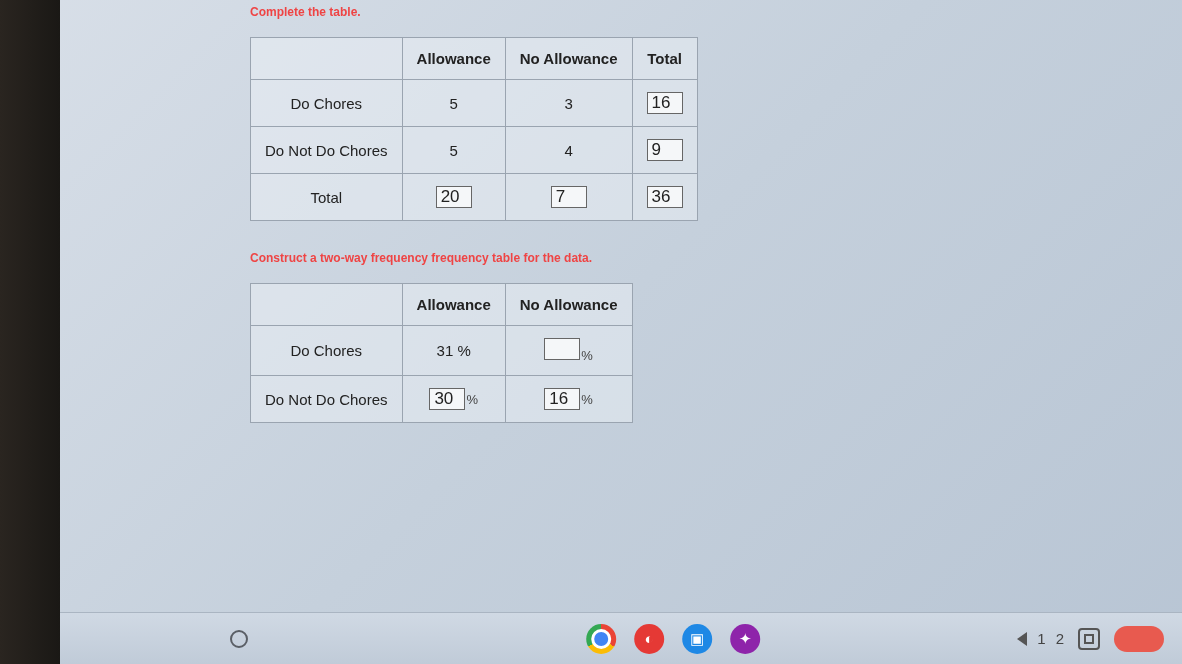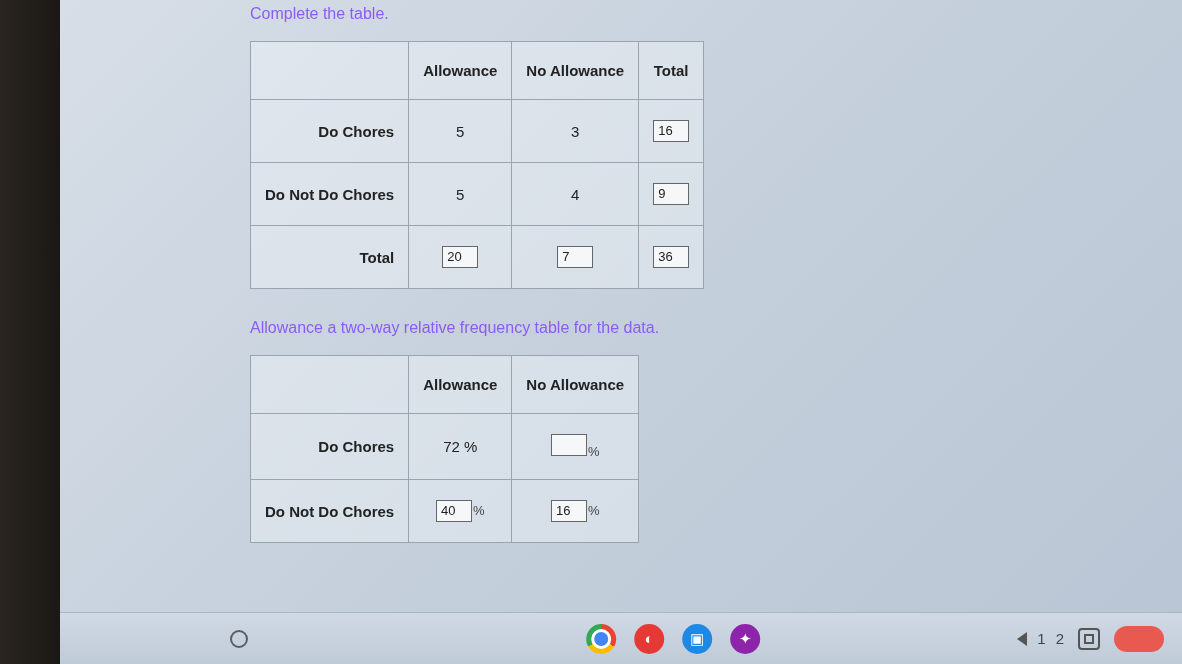--- a/index.html
+++ b/index.html
@@ -17,56 +17,56 @@
     width: 60px;
     background: linear-gradient(90deg, #2a2520 0%, #1a1815 100%);
   }
   .content {
     position: absolute;
     left: 250px;
     top: 5px;
     width: 700px;
   }
   .prompt {
-    font-size: 16px;
-    color: #8b5cf6;
+    font-size: 12px;
+    color: #ef4444;
     margin-bottom: 18px;
-    font-weight: 400;
+    font-weight: 700;
   }
   table.data {
     border-collapse: collapse;
     margin-bottom: 30px;
   }
   table.data th, table.data td {
     border: 1px solid #9aa4b0;
-    padding: 20px 14px;
+    padding: 12px 14px;
     text-align: center;
     font-size: 15px;
     color: #222;
     background: rgba(240,244,248,0.45);
   }
   table.data th {
     font-weight: bold;
   }
   table.data td.rowlabel, table.data th.rowlabel {
-    text-align: right;
-    font-weight: bold;
+    text-align: center;
+    font-weight: normal;
     min-width: 150px;
   }
   table.data th.corner {
     border: 1px solid #9aa4b0;
     background: rgba(240,244,248,0.45);
   }
   .ansbox {
     display: inline-block;
     min-width: 36px;
     height: 22px;
     border: 1px solid #666;
     background: #f5f7f9;
-    font-size: 13px;
+    font-size: 17px;
     text-align: left;
     padding: 2px 4px;
     line-height: 16px;
   }
   .pct-cell { white-space: nowrap; }
   .pct-suffix { font-size: 13px; margin-left: 1px; color:#444; }
   .taskbar {
     position: absolute;
     left: 60px; right: 0; bottom: 0;
     height: 52px;
@@ -174,40 +174,40 @@
       <td>
         <span class="ansbox">7</span>
       </td>
       <td>
         <span class="ansbox">36</span>
       </td>
     </tr>
   </tbody>
     </table>
 
-  <p class="prompt">Allowance a two-way relative frequency table for the data.</p>
+  <p class="prompt">Construct a two-way frequency frequency table for the data.</p>
 
   <table class="data">
     <tbody>
         <tr>
       <th class="corner"></th>
       <th>Allowance</th>
       <th>No Allowance</th>
     </tr>
     <tr>
       <td class="rowlabel">Do Chores</td>
-      <td>72 %</td>
+      <td>31 %</td>
       <td class="pct-cell">
         <span class="ansbox"></span><span class="pct-suffix">%</span>
       </td>
     </tr>
     <tr>
       <td class="rowlabel">Do Not Do Chores</td>
       <td class="pct-cell">
-        <span class="ansbox">40</span><span class="pct-suffix">%</span>
+        <span class="ansbox">30</span><span class="pct-suffix">%</span>
       </td>
       <td class="pct-cell">
         <span class="ansbox">16</span><span class="pct-suffix">%</span>
       </td>
     </tr>
   </tbody>
     </table>
 
 </div>
 

